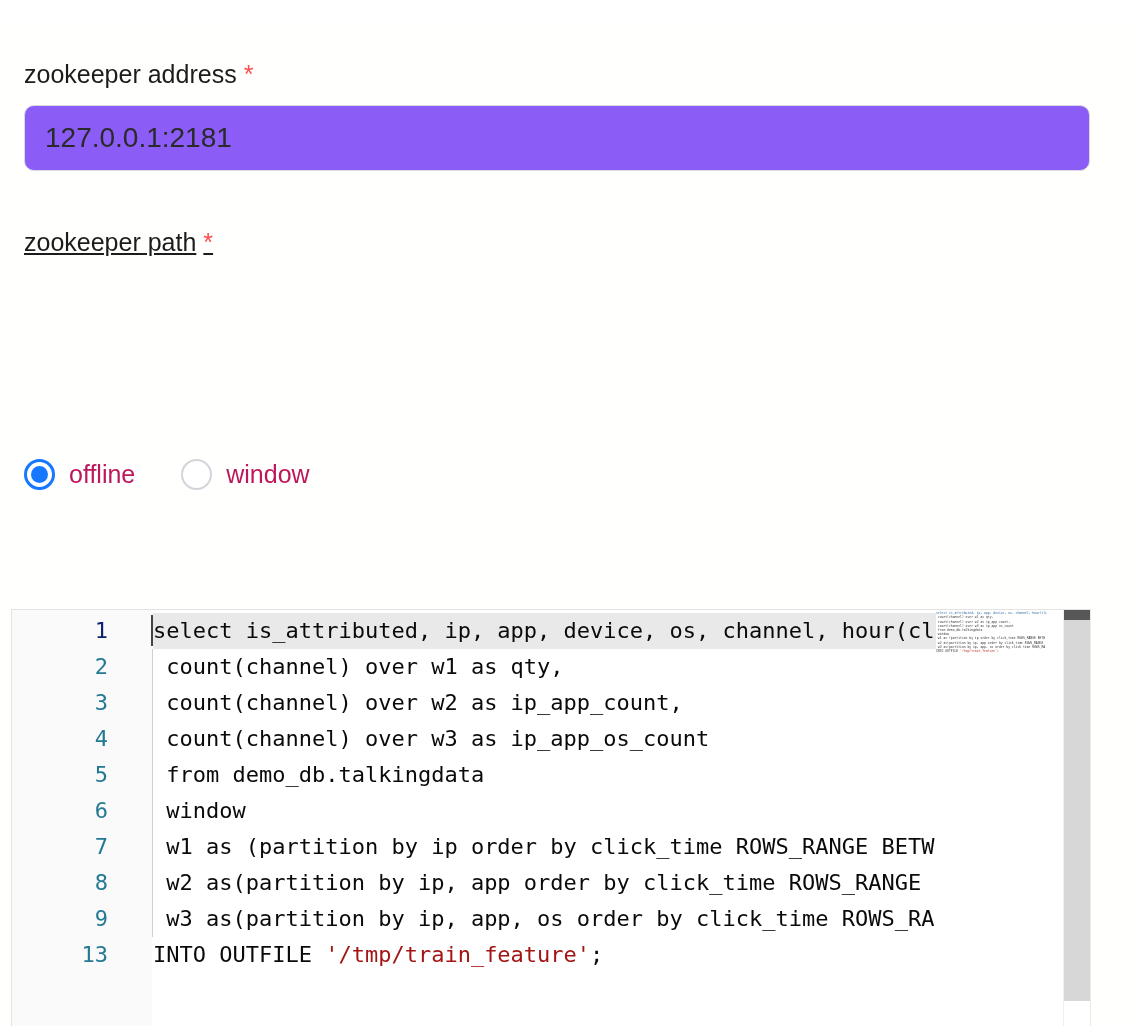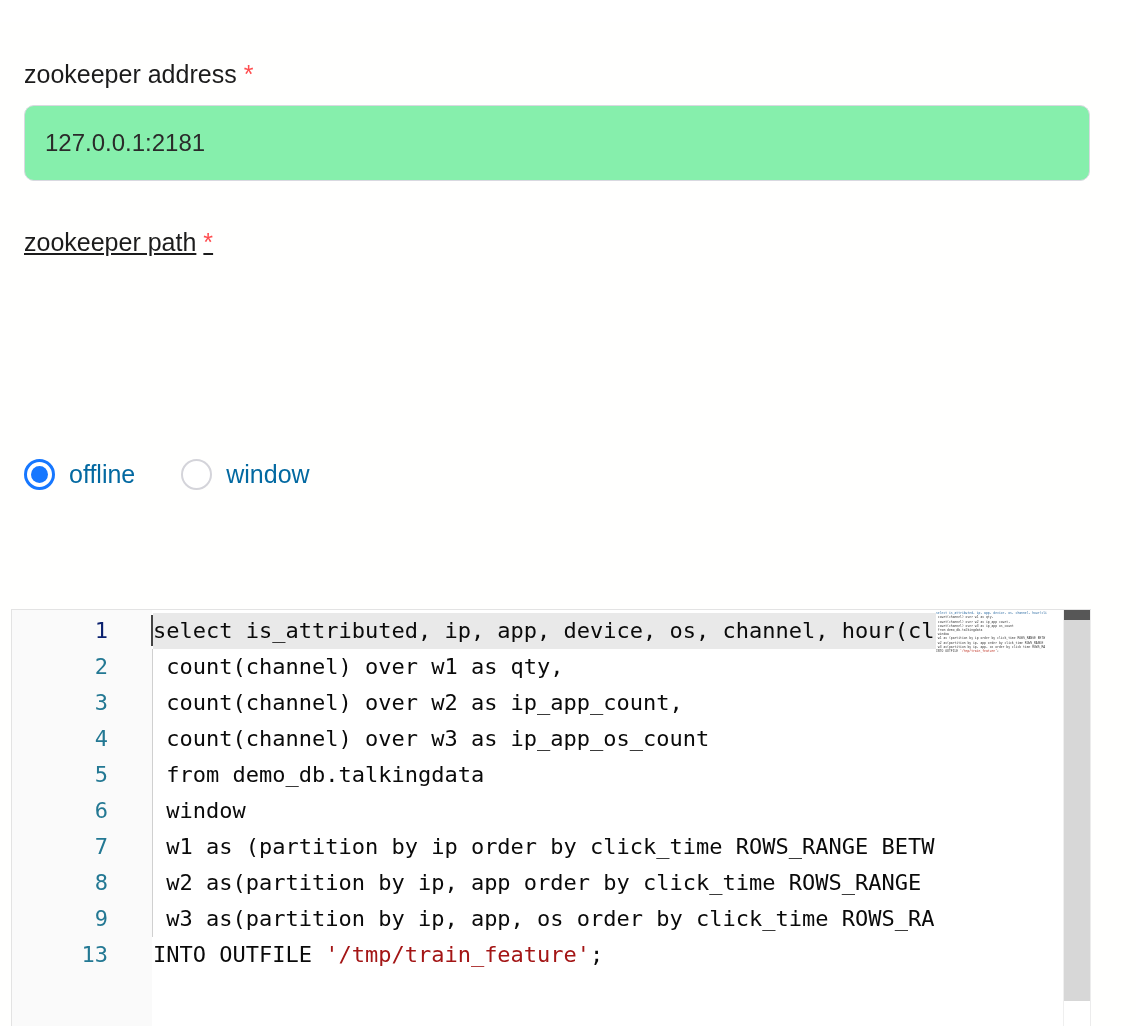--- a/index.html
+++ b/index.html
@@ -9,38 +9,38 @@
     background:#fffffe;
     font-family:"Liberation Sans", sans-serif;
     color:#1f1f1f;
     margin-top:22px;
   }
   .field-label {
     position:absolute; left:24px; font-size:25px; line-height:32px; color:#1c1c1c;
   }
   .req { color:#ff4d4f; margin-left:7px; }
   .text-input {
-    position:absolute; left:24px; width:1066px; height:76px;
-    border:1px solid #d9d9e0; border-radius:10px; background:#86efac;
-    font-family:"Liberation Sans", sans-serif; font-size:24px; color:#2a2a2a;
+    position:absolute; left:24px; width:1066px; height:66px;
+    border:1px solid #d9d9e0; border-radius:10px; background:#8b5cf6;
+    font-family:"Liberation Sans", sans-serif; font-size:28px; color:#2a2a2a;
     padding:0 20px; outline:none;
   }
   .radio-row { position:absolute; left:24px; top:437px; display:flex; align-items:center; }
   .radio-opt { display:flex; align-items:center; cursor:pointer; }
   .radio-opt + .radio-opt { margin-left:46px; }
   .radio-circle {
     width:31px; height:31px; border-radius:50%; background:#fff;
     border:3px solid #1677ff; position:relative; flex:0 0 auto;
   }
   .radio-circle.unchecked { border:2px solid #d4d4da; }
   .radio-circle.checked::after {
     content:""; position:absolute; left:4px; top:4px; right:4px; bottom:4px;
     border-radius:50%; background:#1677ff;
   }
-  .radio-text { font-size:25px; color:#0369a1; margin-left:14px; }
+  .radio-text { font-size:25px; color:#be185d; margin-left:14px; }
 
   
   .editor {
     position:absolute; left:11px; top:587px; width:1080px; height:440px;
     background:#ffffff; border:1px solid #e3e3e3; border-bottom:none;
     font-family:"DejaVu Sans Mono","Liberation Mono",monospace;
   }
   .gutter { position:absolute; left:0; top:3px; width:96px; background:transparent; }
   .ln {
     height:36px; line-height:36px; text-align:right;

